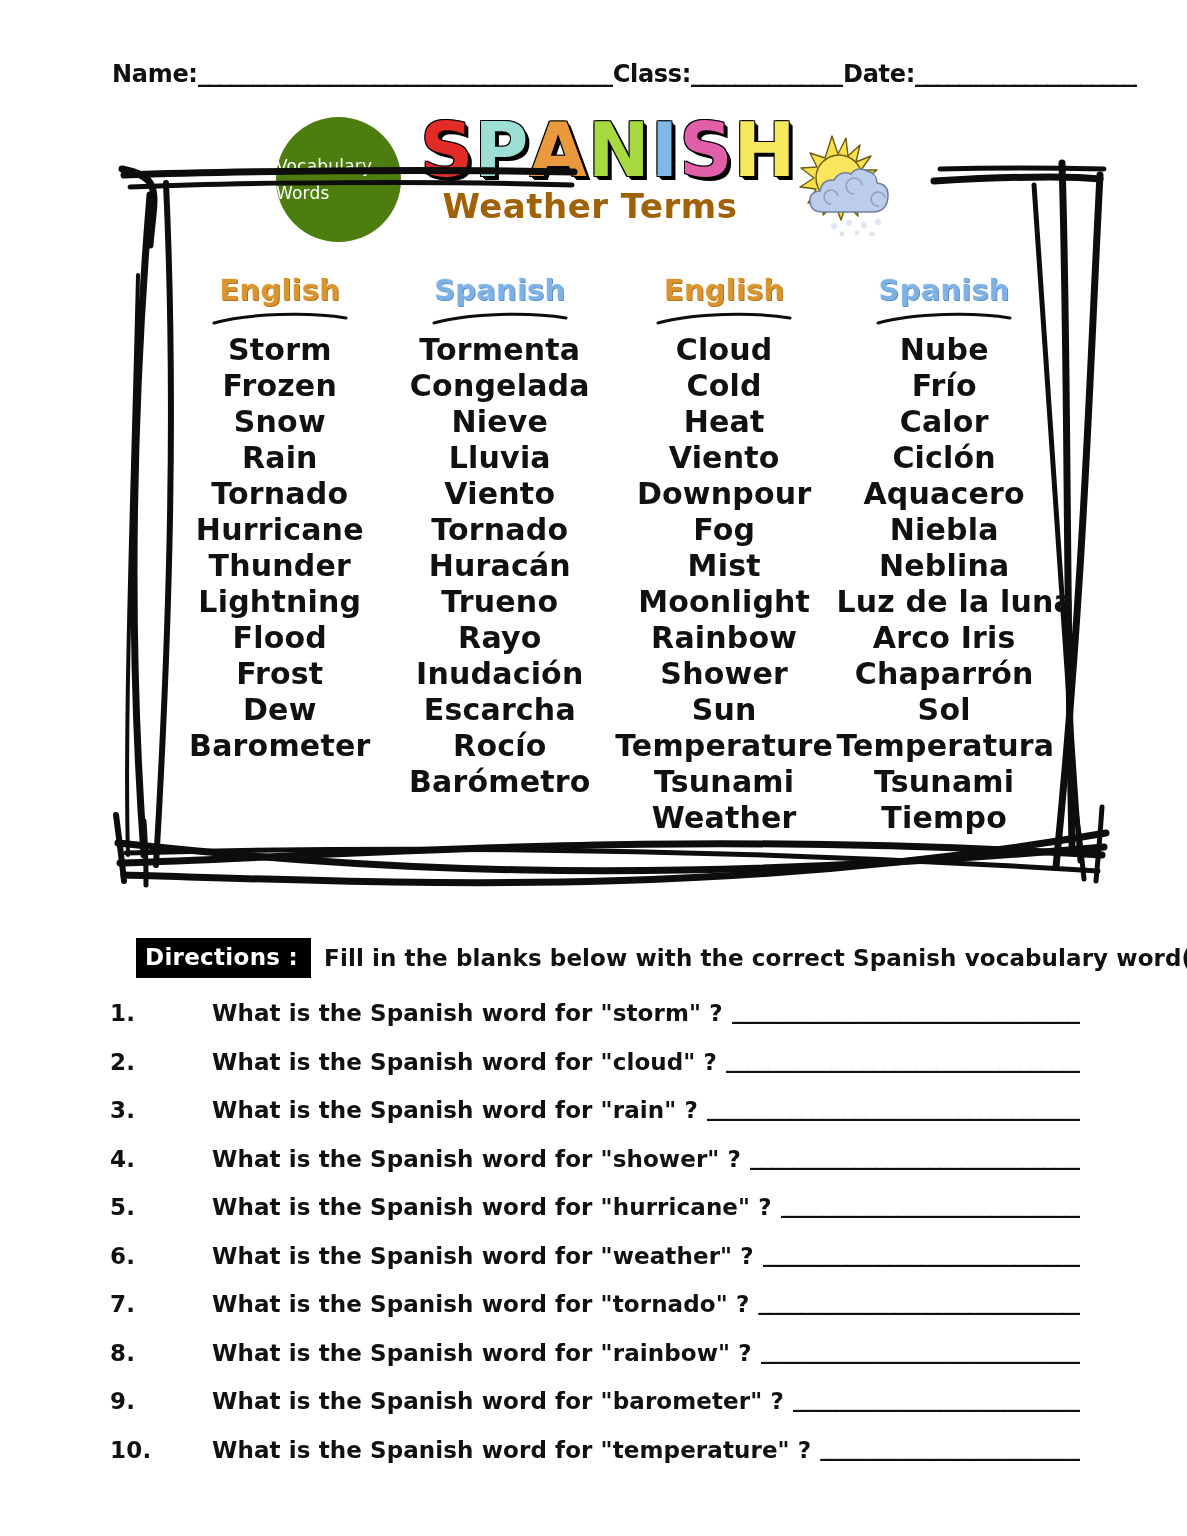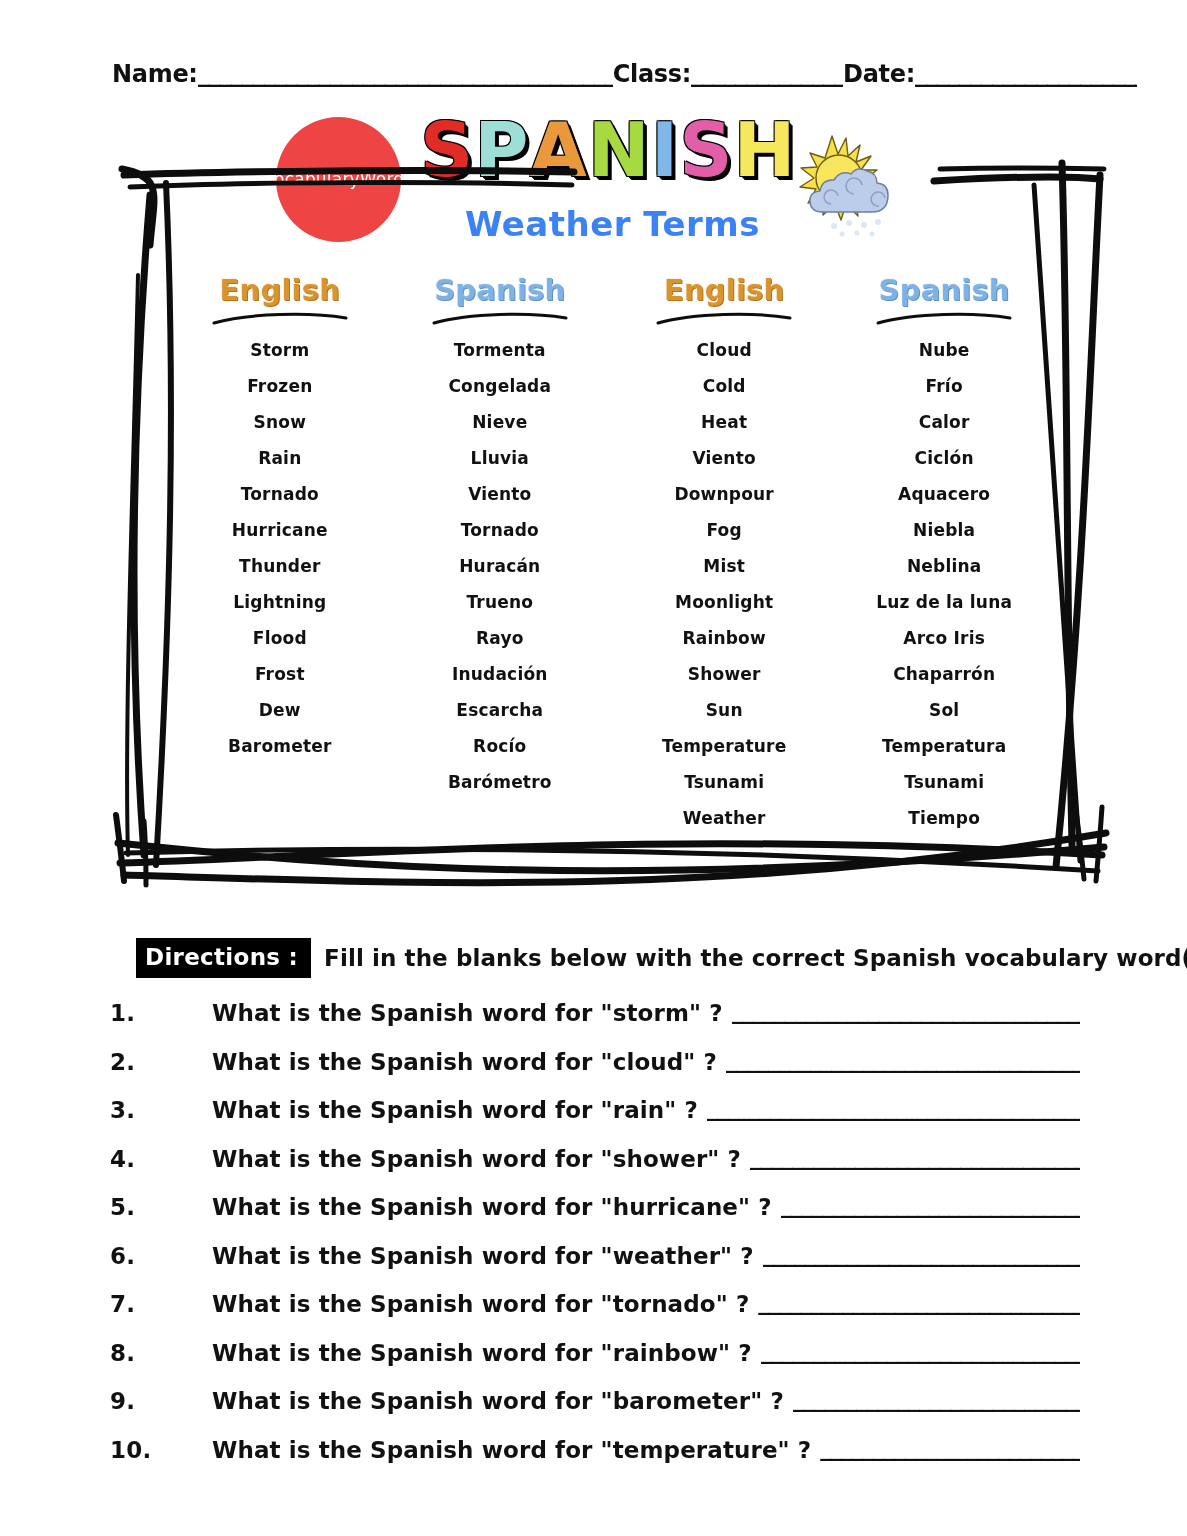--- a/index.html
+++ b/index.html
@@ -44,25 +44,25 @@
   .namebar .rule.n3 { flex: 0 0 222px; }
 
   
   .badge {
     position: absolute;
     left: 276px;
     top: 117px;
     width: 125px;
     height: 125px;
     border-radius: 50%;
-    background: #ef4444;
+    background: #4d7c0f;
     color: #fff;
     display: flex;
-    flex-direction: row;
-    align-items: center;
+    flex-direction: column;
+    align-items: flex-start;
     justify-content: center;
     font-size: 17px;
     line-height: 1.55;
     font-weight: 400;
     letter-spacing: 0.2px;
   }
 
   .spanish-title {
     position: absolute;
     left: 420px;
@@ -76,26 +76,26 @@
   }
   .spanish-title span {
     display: inline-block;
     text-shadow:
       2px 2px 0 #000, 3px 3px 0 #000, 4px 4px 0 #000,
       -1px -1px 0 #000, 1px -1px 0 #000, -1px 1px 0 #000, 1px 1px 0 #000;
   }
   .subtitle {
     position: absolute;
     left: 420px;
-    top: 204px;
+    top: 186px;
     width: 340px;
-    text-align: right;
+    text-align: center;
     font-size: 34px;
     font-weight: 700;
-    color: #3b82f6;
+    color: #a16207;
     letter-spacing: 0.5px;
   }
 
   
   .weather-art {
     position: absolute;
     left: 786px;
     top: 124px;
     width: 118px;
     height: 120px;
@@ -134,21 +134,21 @@
     letter-spacing: 0.2px;
   }
   .vhead.eng { color: #d8942f; text-shadow: -1px -1px 0 #fdf2e0, 1px 1px 0 #b4741c; }
   .vhead.spa { color: #7fb2e4; text-shadow: -1px -1px 0 #eef5fd, 1px 1px 0 #5e92c6; }
 
   .vrule { height: 22px; }
   .vrule svg { display: block; margin: 0 auto; }
 
   .vitem {
     text-align: center;
-    font-size: 17px;
+    font-size: 30px;
     font-weight: 600;
     color: #111;
     height: 36px;
     line-height: 36px;
     letter-spacing: 0.2px;
     white-space: nowrap;
   }
 
   
   .dir-wrap {

